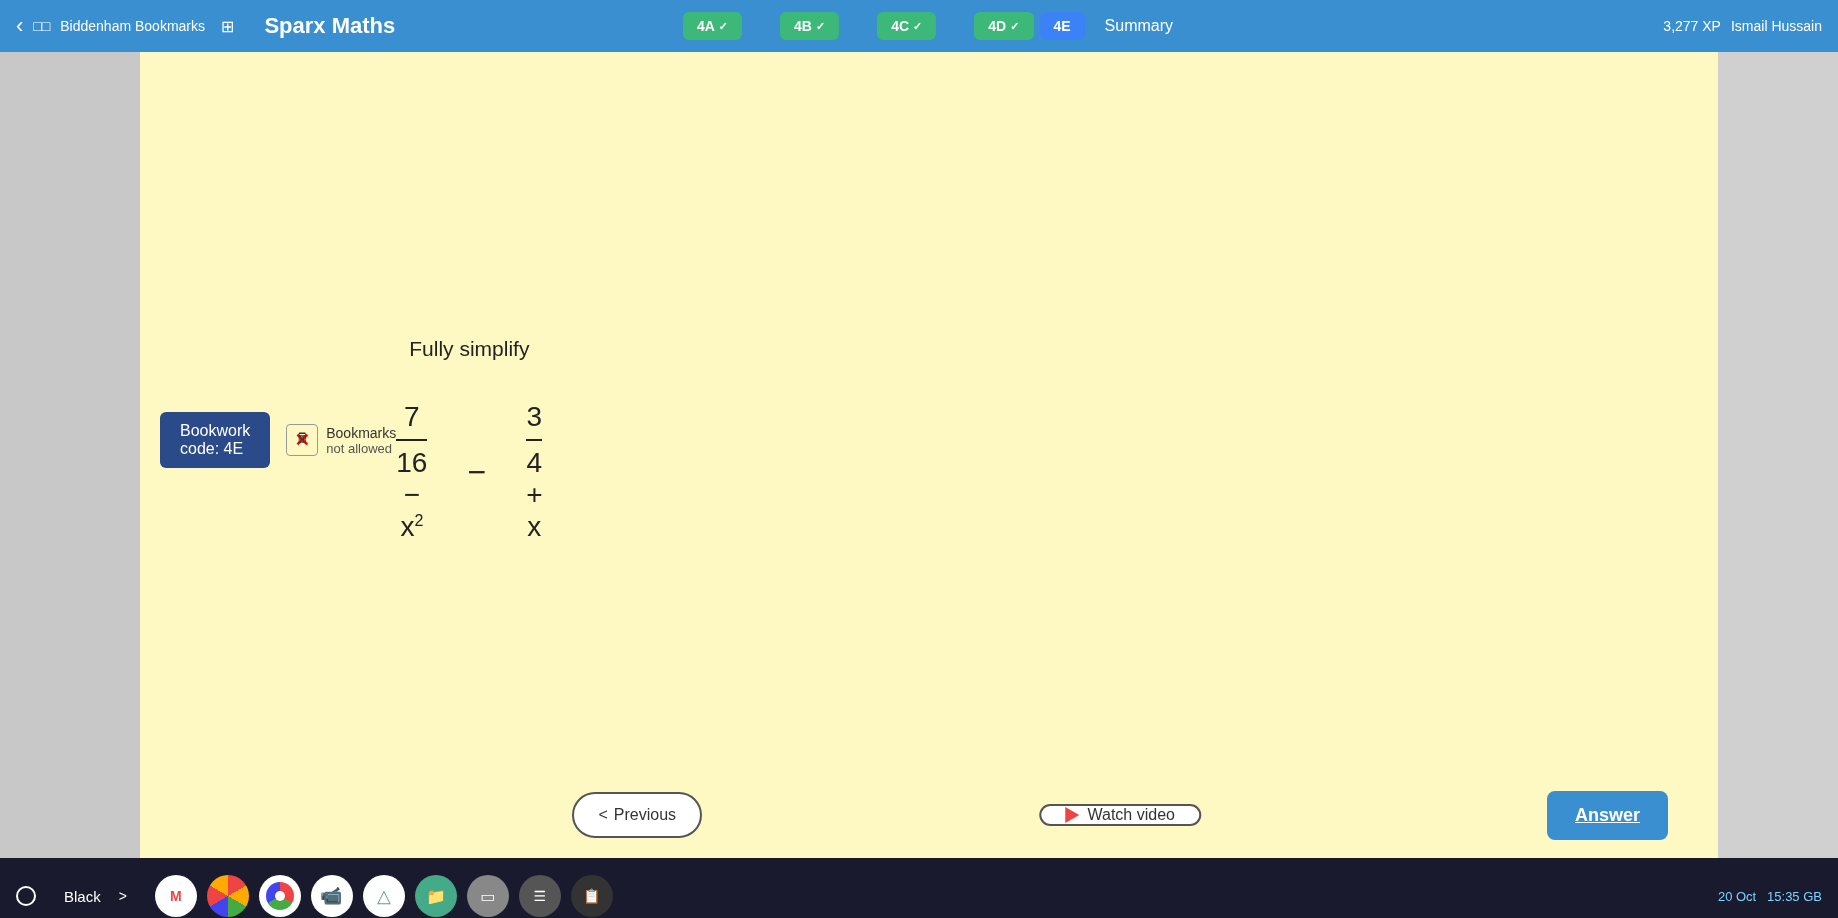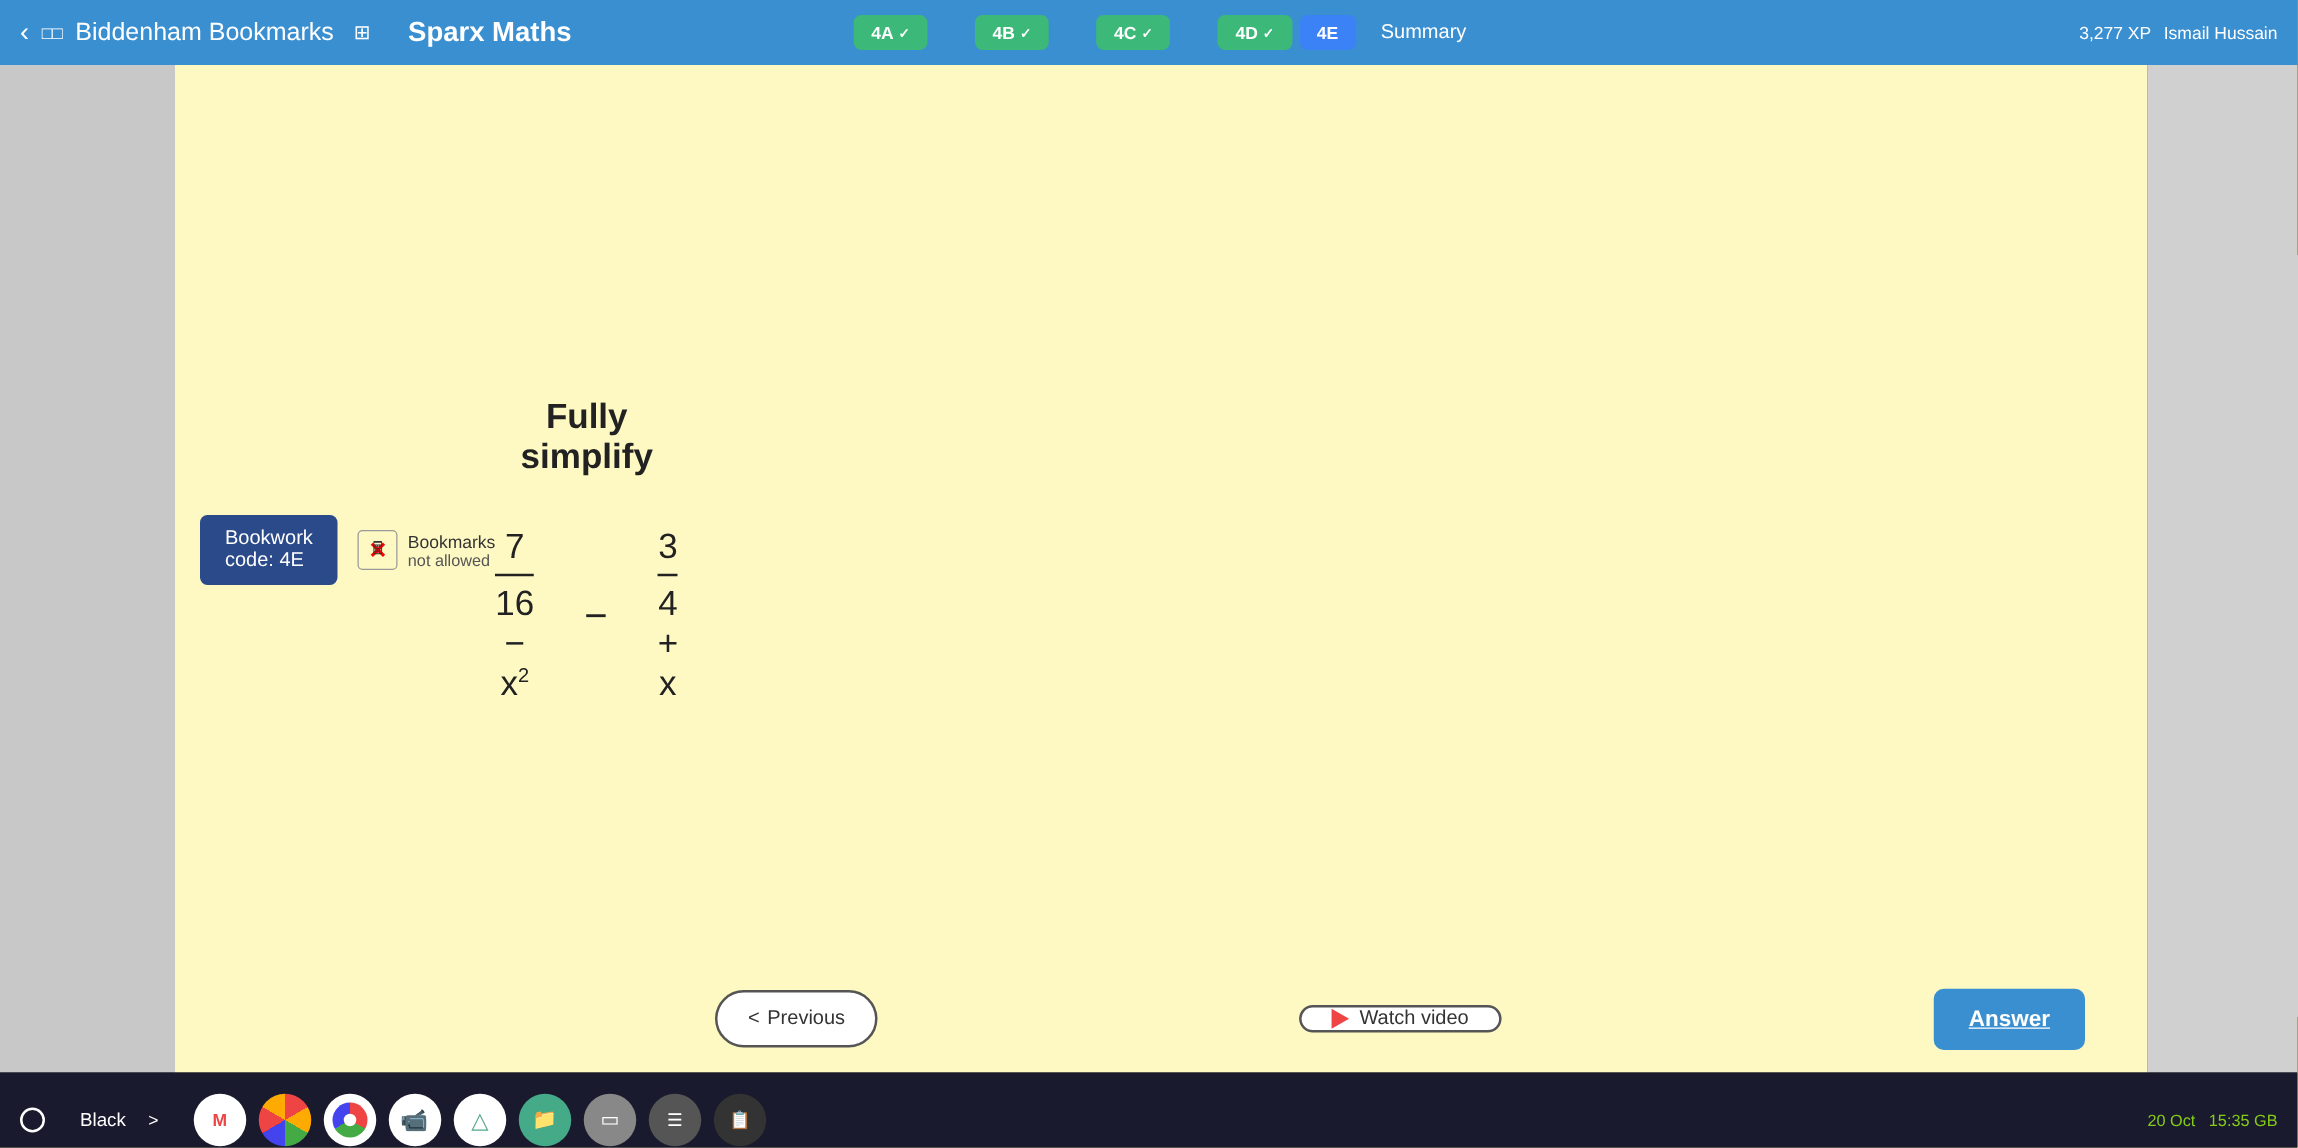--- a/index.html
+++ b/index.html
@@ -148,24 +148,24 @@
     
     .question-area {
       text-align: center;
       flex: 1;
       display: flex;
       flex-direction: column;
       align-items: center;
       justify-content: center;
     }
     .question-label {
-      font-size: 28px;
+      font-size: 21px;
       color: #222;
       margin-bottom: 40px;
-      font-weight: 700;
+      font-weight: 400;
     }
 
     .math-expression {
       display: flex;
       align-items: center;
       gap: 30px;
       font-size: 28px;
       color: #222;
       margin-bottom: 40px;
     }
@@ -300,21 +300,21 @@
       height: 42px;
       border-radius: 50%;
       display: flex;
       align-items: center;
       justify-content: center;
       font-size: 20px;
     }
     .taskbar-right {
       position: absolute;
       right: 16px;
-      color: #84cc16;
+      color: #7dd3fc;
       font-size: 13px;
     }
 
     
     .gmail-icon { background: white; color: #e44; font-weight: bold; font-size: 14px; }
     
     .meet-icon { background: #4a4; color: white; font-size: 14px; }
     
     .drive-icon { background: #4a8; color: white; font-size: 14px; }
     
@@ -331,21 +331,21 @@
       vertical-align: super;
     }
   </style>
 </head>
 <body>
 
 <div class="top-bar">
   <div class="top-bar-left">
     <span style="color:white;font-size:22px;cursor:pointer;">‹</span>
     <span style="color:white;font-size:14px;">□□</span>
-    <span style="color:white;font-size:20px;">Biddenham Bookmarks</span>
+    <span style="color:white;font-size:14px;">Biddenham Bookmarks</span>
     <span style="color:white;font-size:16px;margin-left:6px;">⊞</span>
     <span style="color:white;font-size:22px;font-weight:700;margin-left:20px;">Sparx Maths</span>
   </div>
 
   <div class="tabs-container">
     <div class="tab completed">
       <span>4A</span>
       <span class="checkmark">✓</span>
     </div>
     <div class="tab completed">

